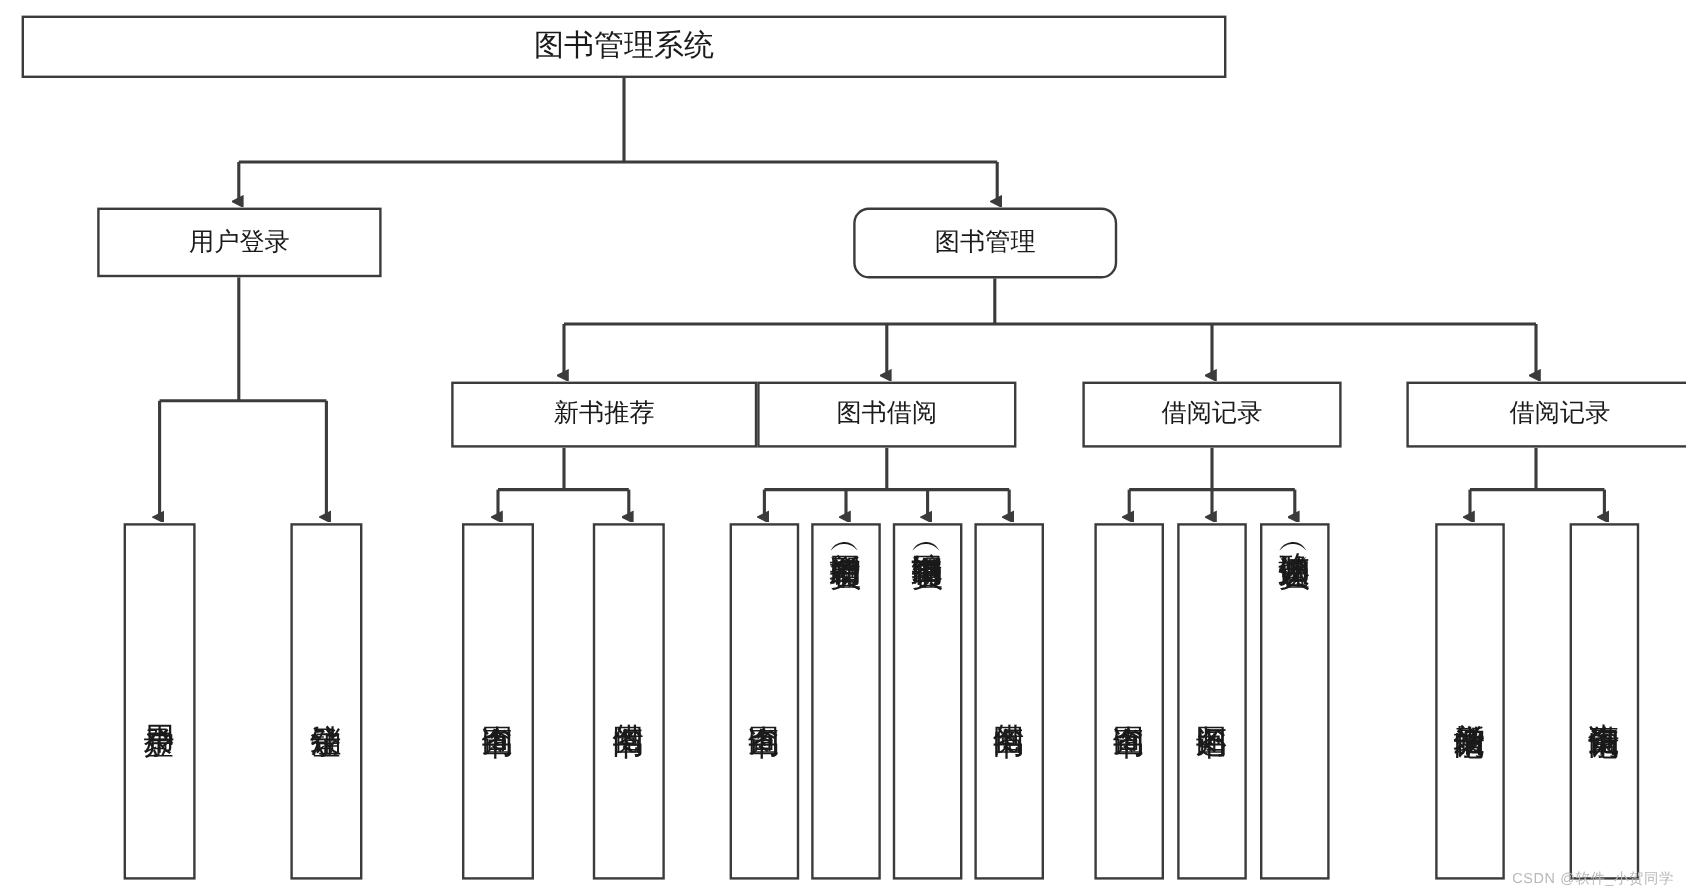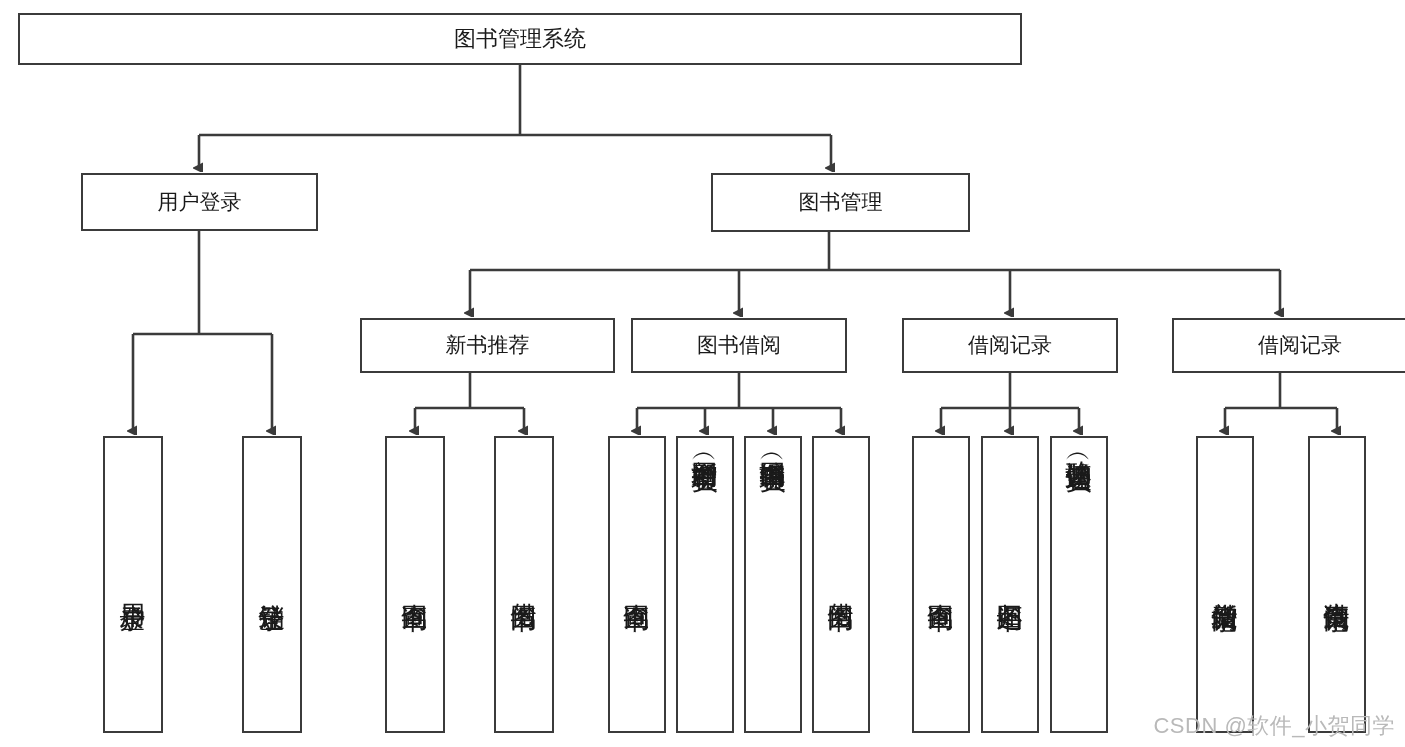--- a/index.html
+++ b/index.html
@@ -36,21 +36,21 @@
     text-align:center;
     line-height:1.25;
     white-space:nowrap;
     color:#1a1a1a;
   }
   
   .node.horiz .label{
     writing-mode:horizontal-tb;
     font-size:21px;
   }
-  .node.root .label{font-size:22px;}
+  .node.root .label{font-size:25px;}
   
   .node.leaf{
     align-items:flex-start;
     justify-content:center;
     padding-top:2px;
   }
   .node.leaf .label{
     writing-mode:vertical-rl;
     text-orientation:upright;
     font-size:26px;
@@ -58,21 +58,21 @@
     line-height:1;
     white-space:nowrap;
     max-height:100%;
   }
   
   .node.leaf.mid{align-items:center;padding-top:0;}
   .watermark{
     position:absolute;
     right:10px;
     bottom:6px;
-    font-size:22px;
+    font-size:12px;
     color:#b9b9b9;
     z-index:5;
     white-space:nowrap;
     letter-spacing:0.5px;
   }
 </style>
 </head>
 <body>
 
 <div id="canvas">
@@ -127,25 +127,25 @@
     </g>
   </svg>
 
   <div class="node root horiz" style="left:18px;top:13px;width:1004px;height:52px;">
     <span class="label">图书管理系统</span>
   </div>
 
   <div class="node horiz" style="left:81px;top:173px;width:237px;height:58px;">
     <span class="label">用户登录</span>
   </div>
-  <div class="node horiz" style="left:711px;top:173px;width:259px;height:59px;">
+  <div class="node horiz" style="left:711px;top:173px;width:220px;height:59px;border-radius:13px;">
     <span class="label">图书管理</span>
   </div>
 
-  <div class="node horiz" style="left:360px;top:318px;width:255px;height:55px;">
+  <div class="node horiz" style="left:376px;top:318px;width:255px;height:55px;">
     <span class="label">新书推荐</span>
   </div>
   <div class="node horiz" style="left:631px;top:318px;width:216px;height:55px;">
     <span class="label">图书借阅</span>
   </div>
   <div class="node horiz" style="left:902px;top:318px;width:216px;height:55px;">
     <span class="label">借阅记录</span>
   </div>
   <div class="node horiz" style="left:1172px;top:318px;width:256px;height:55px;">
     <span class="label">借阅记录</span>

